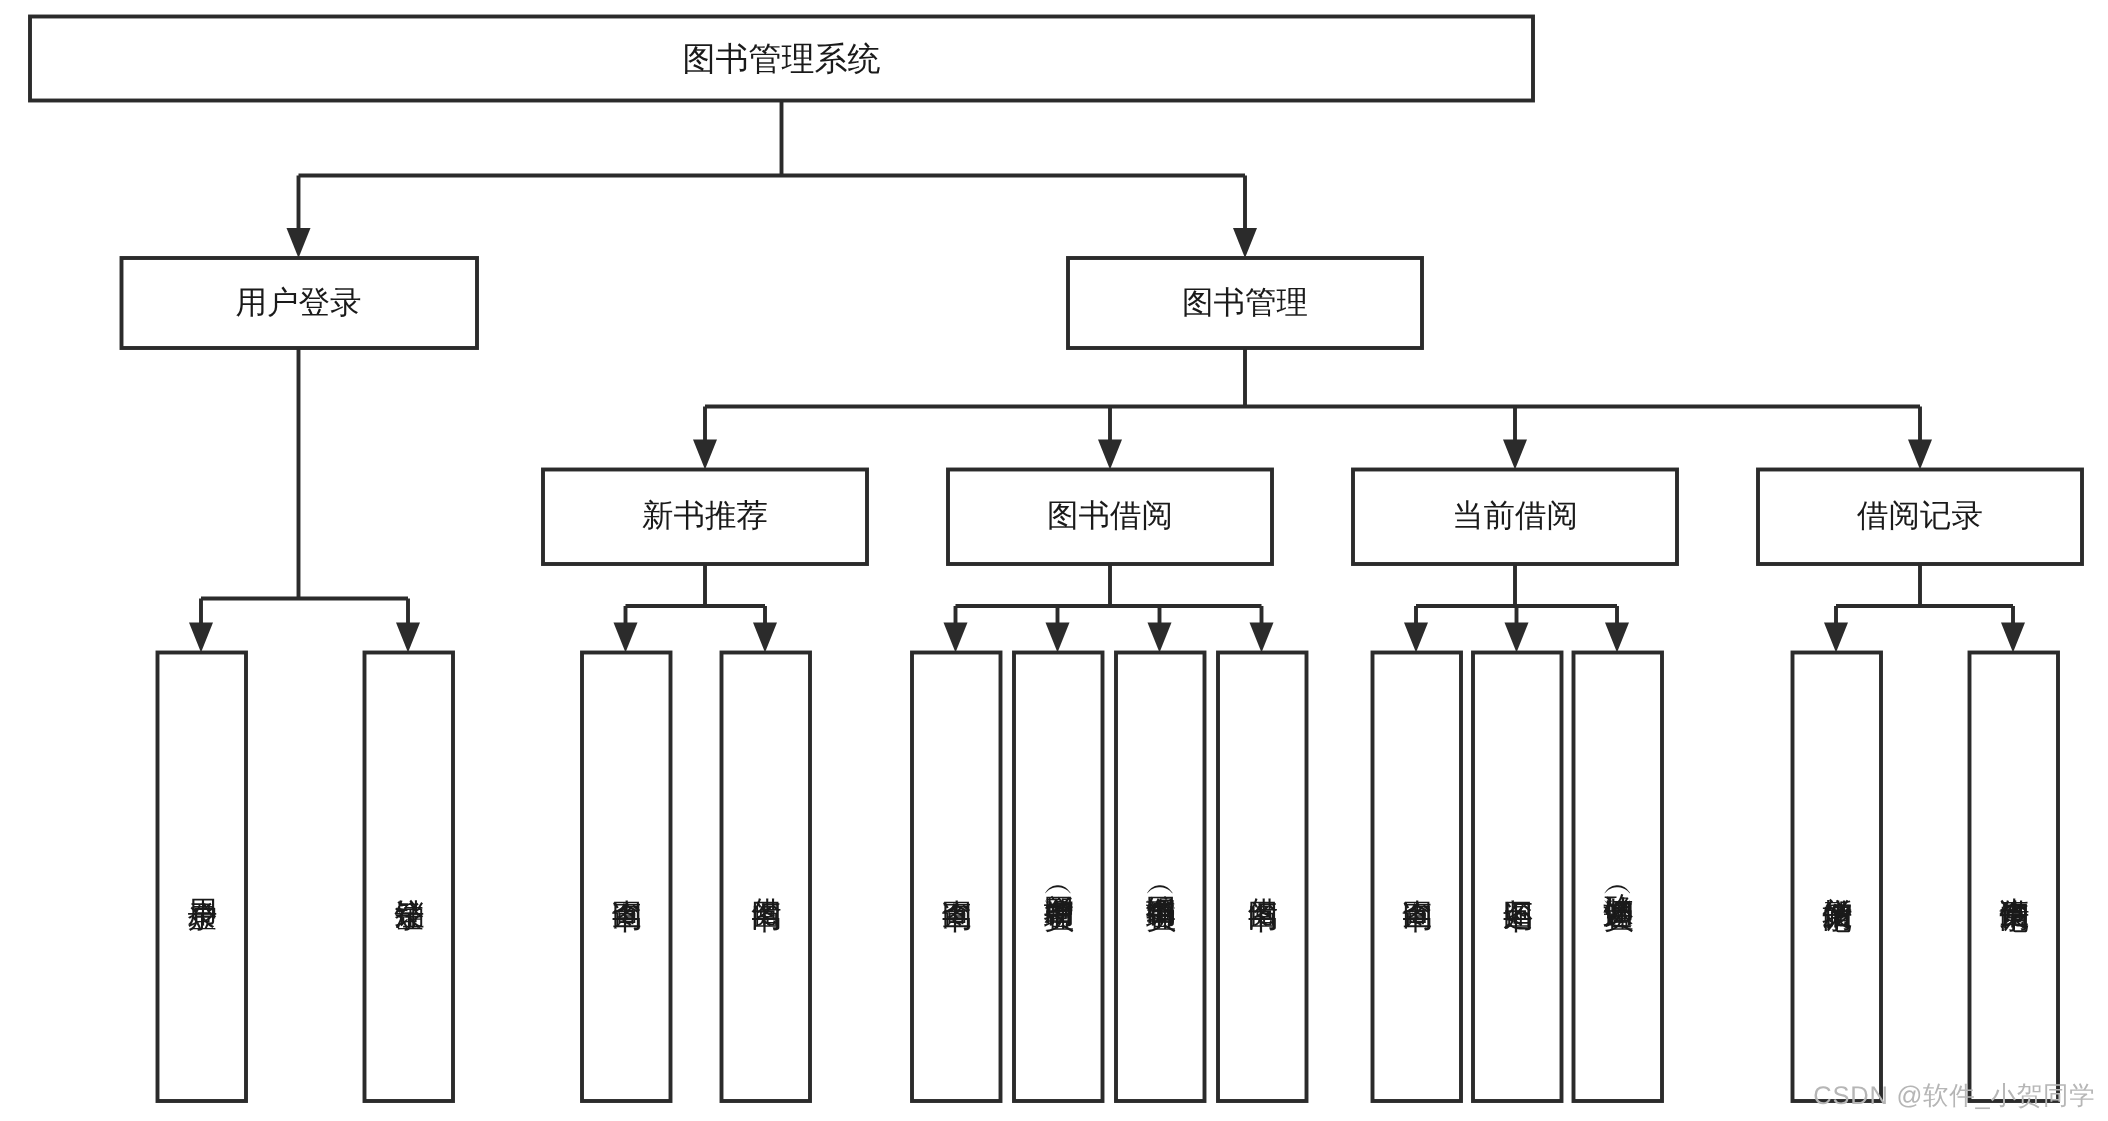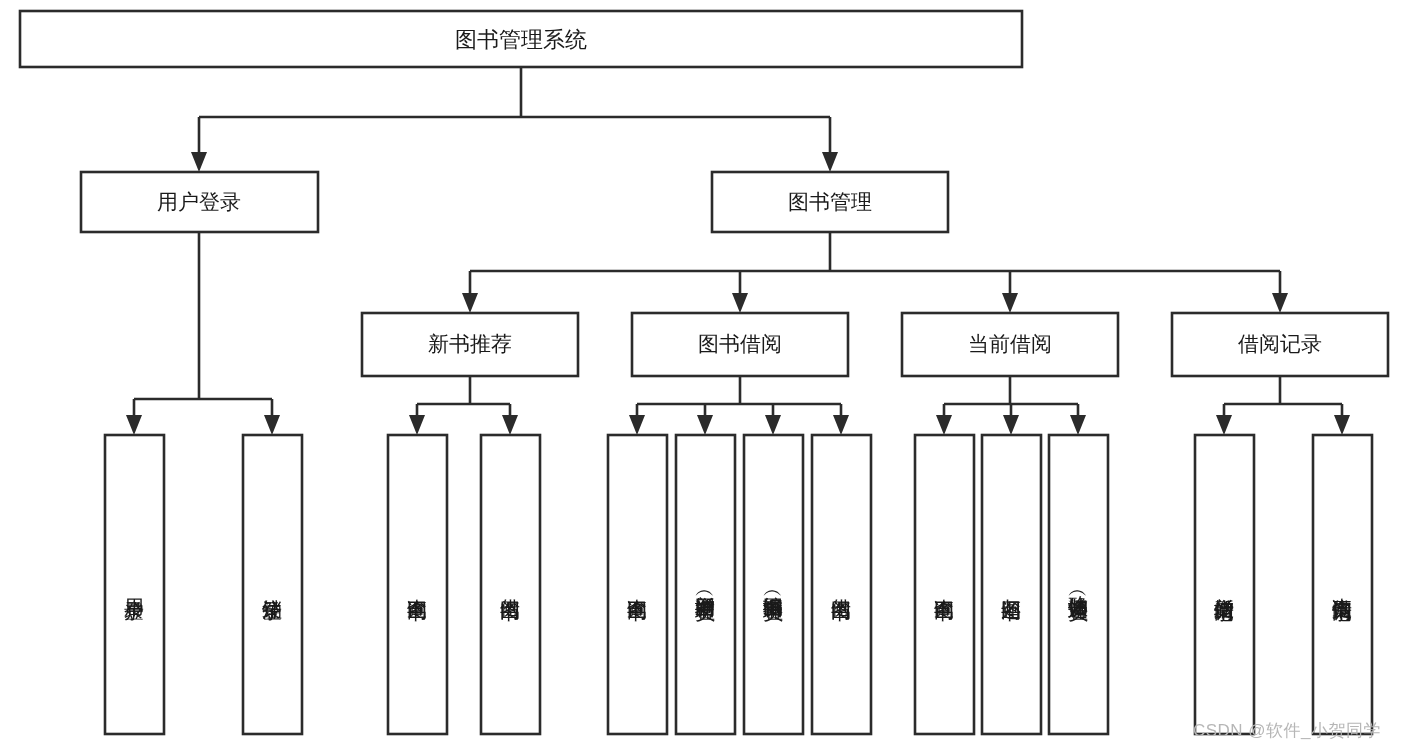--- a/index.html
+++ b/index.html
@@ -67,21 +67,21 @@
     font-family: "Liberation Sans", "DejaVu Sans", sans-serif;
     font-size: 20px;
     line-height: 1.0;
     color: #1a1a1a;
     letter-spacing: 1px;
     text-align: center;
     white-space: nowrap;
   }
   .watermark {
     position: absolute;
-    right: 24px;
+    right: 8px;
     bottom: 5px;
     font-family: "Liberation Sans", "DejaVu Sans", sans-serif;
     font-size: 17px;
     color: #b6b6b6;
     letter-spacing: 0.5px;
     user-select: none;
     white-space: nowrap;
   }
 </style>
 </head>

